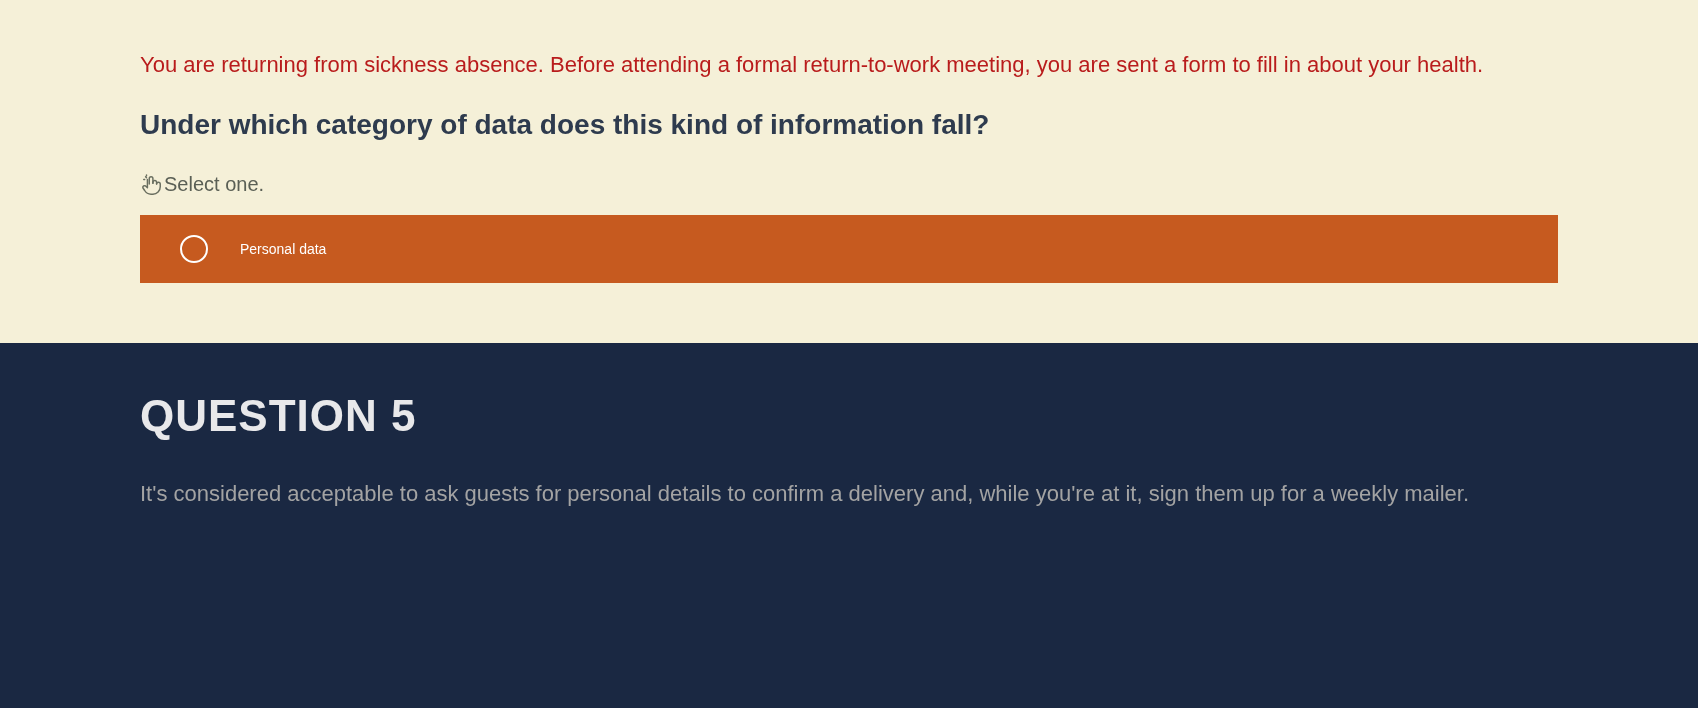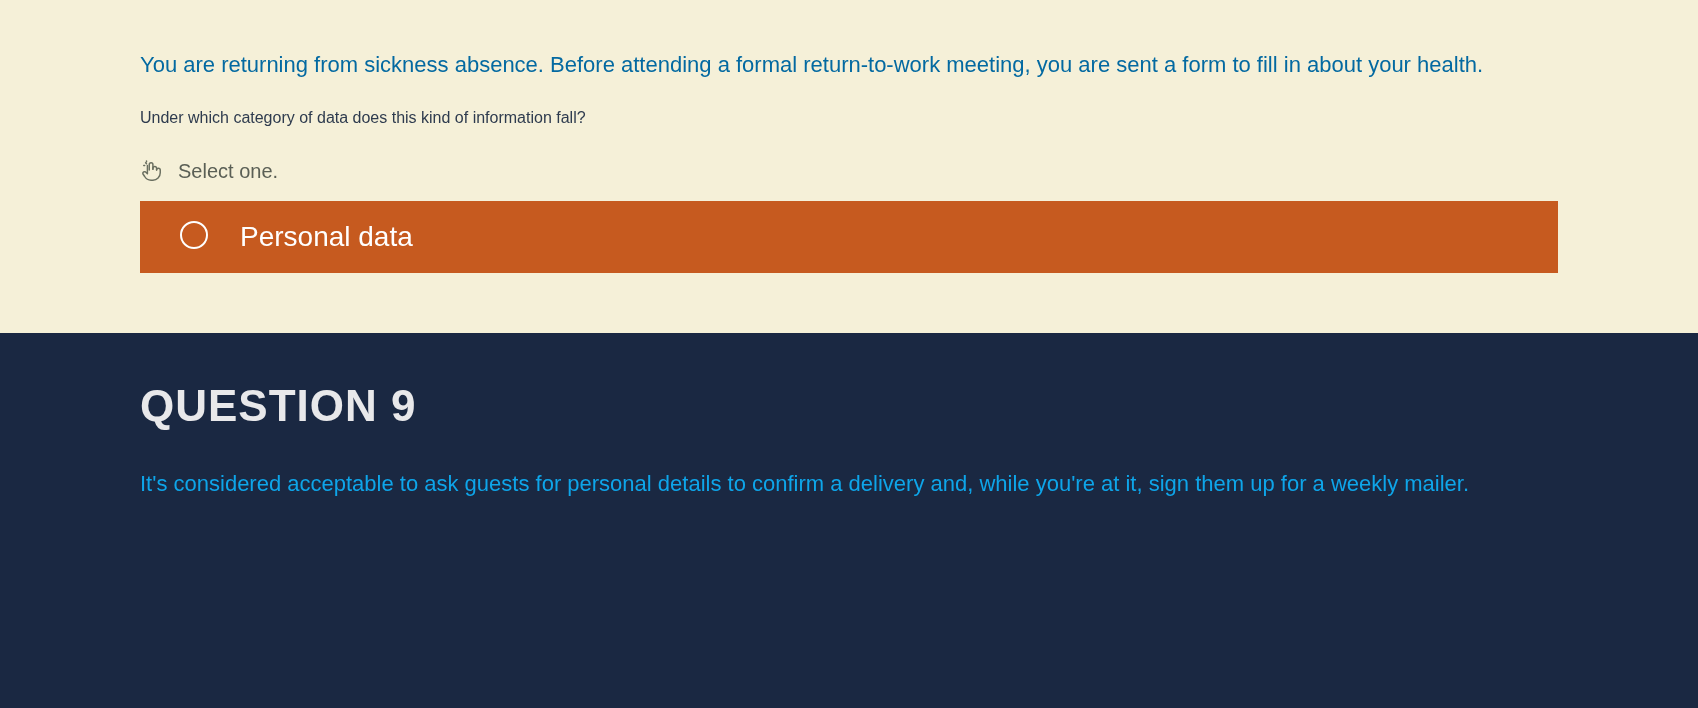--- a/index.html
+++ b/index.html
@@ -34,33 +34,33 @@
     color: #2e3b4e;
   }
   .panel-dark .question-title {
     color: #e8e8ea;
   }
   .question-body {
     font-size: 22px;
     line-height: 1.5;
     font-weight: 300;
     margin-bottom: 28px;
-    color: #0369a1;
+    color: #b91c1c;
   }
-  .panel-dark .question-body { color: #0ea5e9; margin-top: 36px; }
+  .panel-dark .question-body { color: #a3a3a3; margin-top: 36px; }
   .question-prompt {
-    font-size: 16px;
-    font-weight: 400;
+    font-size: 28px;
+    font-weight: 700;
     margin-bottom: 32px;
     color: #2e3b4e;
   }
   .select-row {
     display: flex;
-    align-items: center;
-    gap: 14px;
+    align-items: flex-start;
+    gap: 0;
     margin-bottom: 18px;
   }
   .select-hint {
     font-size: 20px;
     color: #5a5f55;
     font-weight: 300;
   }
   .pointer-icon {
     width: 24px; height: 24px;
     display: inline-flex; align-items: center; justify-content: center;
@@ -68,24 +68,25 @@
   }
   .options {
     display: flex;
     gap: 4px;
   }
   .option {
     flex: 1;
     background: #c65a1f;
     color: #fff;
     display: flex;
+    align-items: center;
     gap: 32px;
     padding: 20px 40px;
     cursor: pointer;
-    font-size: 28px;
+    font-size: 14px;
     font-weight: 300;
   }
   .radio-circle {
     width: 28px; height: 28px;
     border: 2.5px solid #fff;
     border-radius: 50%;
     flex-shrink: 0;
   }
 </style>
 </head>
@@ -109,15 +110,15 @@
 
   <div class="options">
     <div class="option">
       <span class="radio-circle"></span>
       <span>Personal data</span>
     </div>
   </div>
 </section>
 
 <section class="panel panel-dark">
-  <h1 class="question-title">QUESTION 9</h1>
+  <h1 class="question-title">QUESTION 5</h1>
   <p class="question-body">It's considered acceptable to ask guests for personal details to confirm a delivery and, while you're at it, sign them up for a weekly mailer.</p>
 </section>
 
 </body></html>

